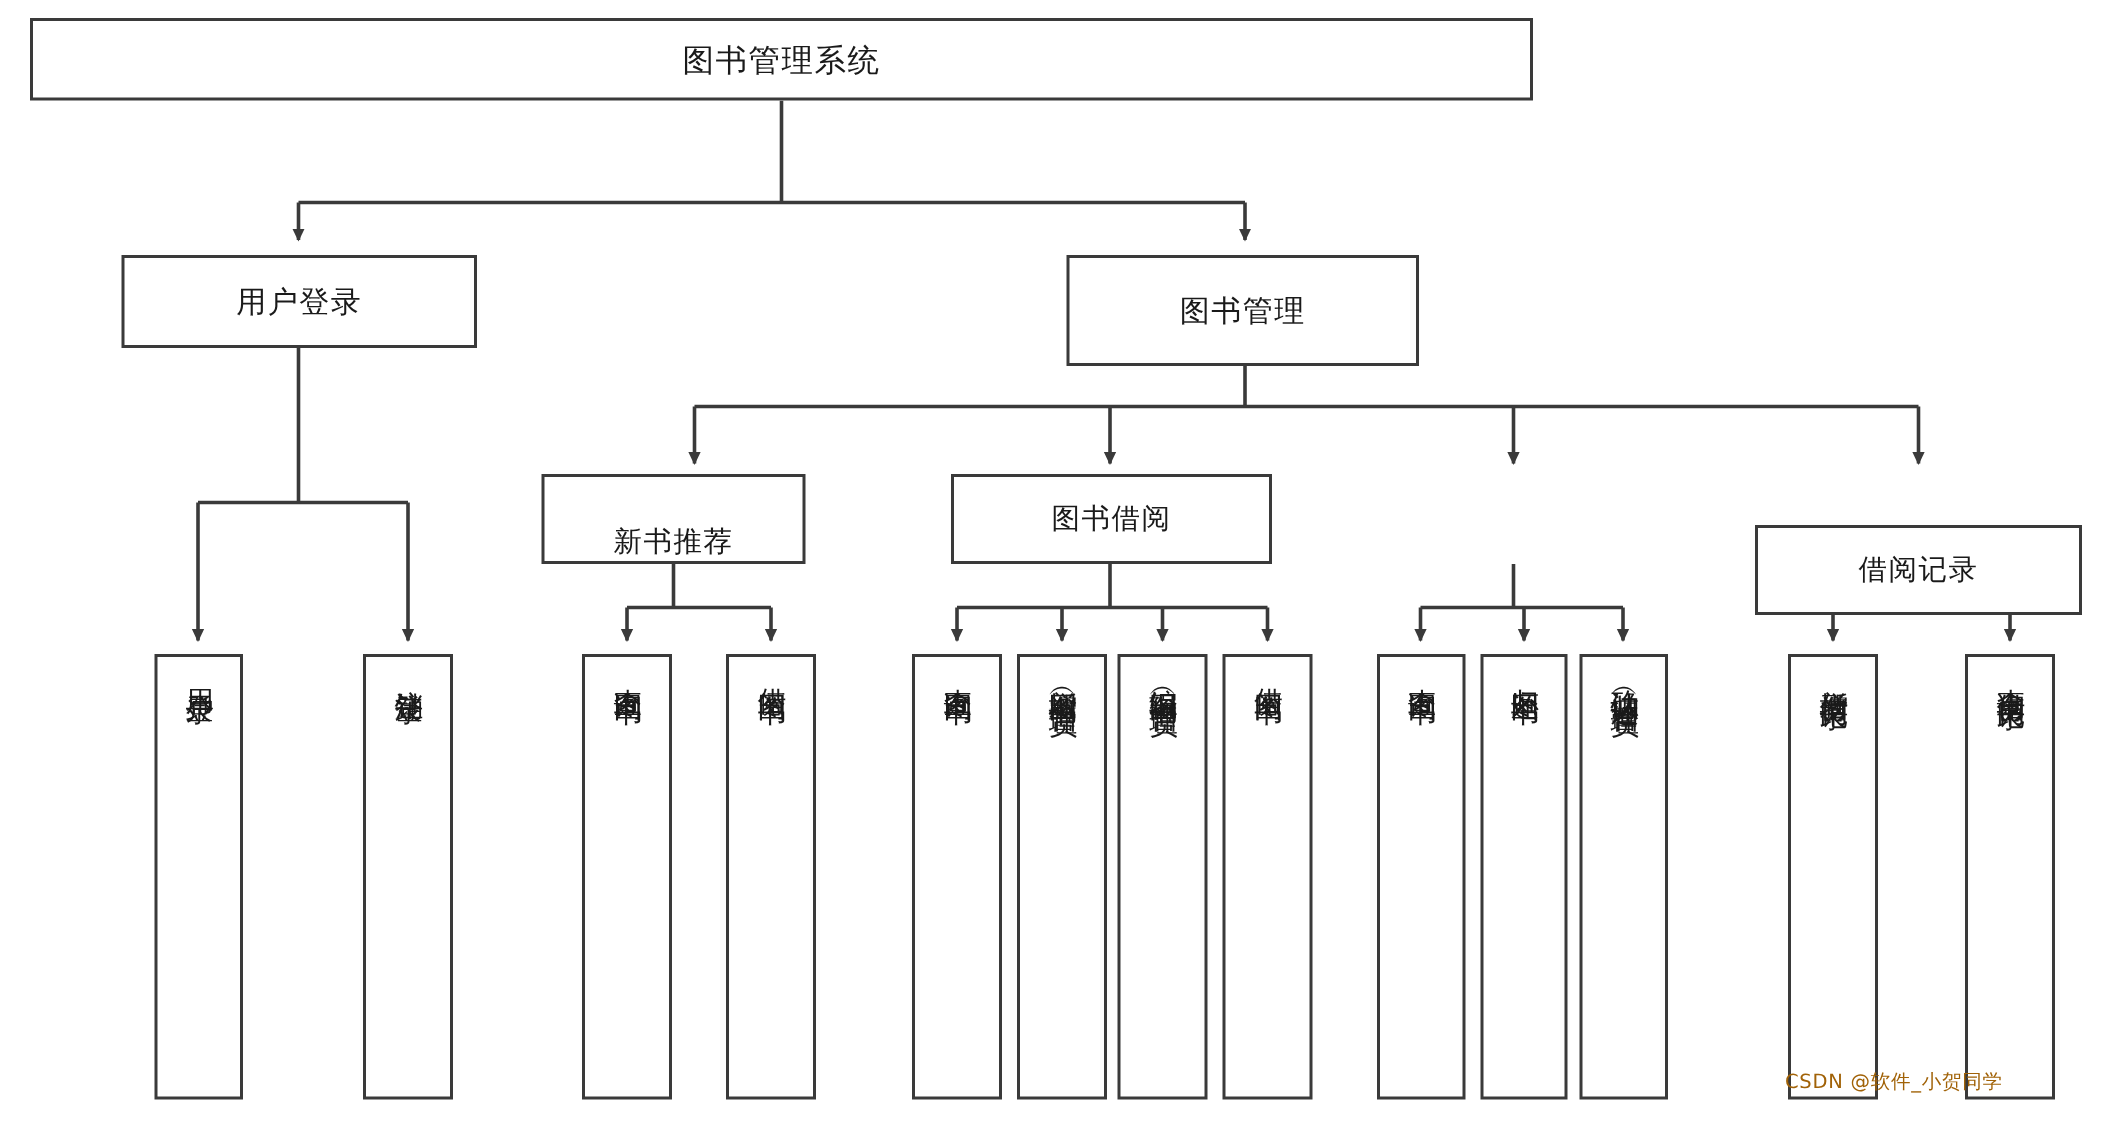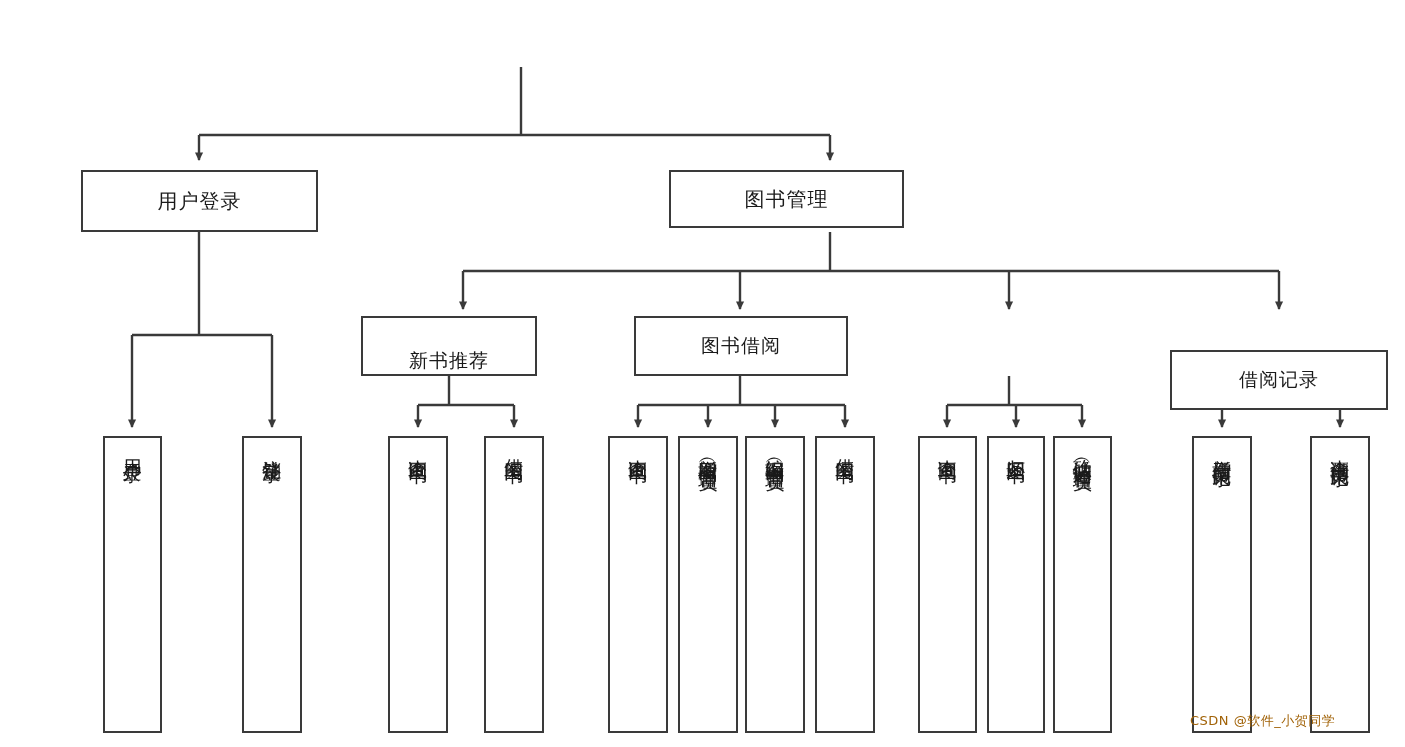--- a/index.html
+++ b/index.html
@@ -121,25 +121,28 @@
       <path d="M1016,405 L1016,427" marker-end="url(#arrow)"></path>
       <path d="M1082,405 L1082,427" marker-end="url(#arrow)"></path>
 
       <path d="M1279,376 L1279,405"></path>
       <path d="M1222,405 L1340,405"></path>
       <path d="M1222,405 L1222,427" marker-end="url(#arrow)"></path>
       <path d="M1340,405 L1340,427" marker-end="url(#arrow)"></path>
     </g>
   </svg>
 
+  <div class="node root" style="left:20px; top:12px; width:1002px; height:55px;">
+    <span class="htext">图书管理系统</span>
+  </div>
 
   <div class="node lvl1" style="left:81px; top:170px; width:237px; height:62px;">
     <span class="htext">用户登录</span>
   </div>
-  <div class="node lvl1" style="left:669px; top:170px; width:235px; height:58px;">
+  <div class="node lvl1" style="left:711px; top:170px; width:235px; height:74px;">
     <span class="htext">图书管理</span>
   </div>
 
   <div class="node lvl2" style="left:361px; top:316px; width:176px; height:60px;align-items:flex-end;">
     <span class="htext">新书推荐</span>
   </div>
   <div class="node lvl2" style="left:634px; top:316px; width:214px; height:60px;">
     <span class="htext">图书借阅</span>
   </div>
   <div class="node lvl2" style="left:1170px; top:316px; width:218px; height:60px;margin-top:34px;">

